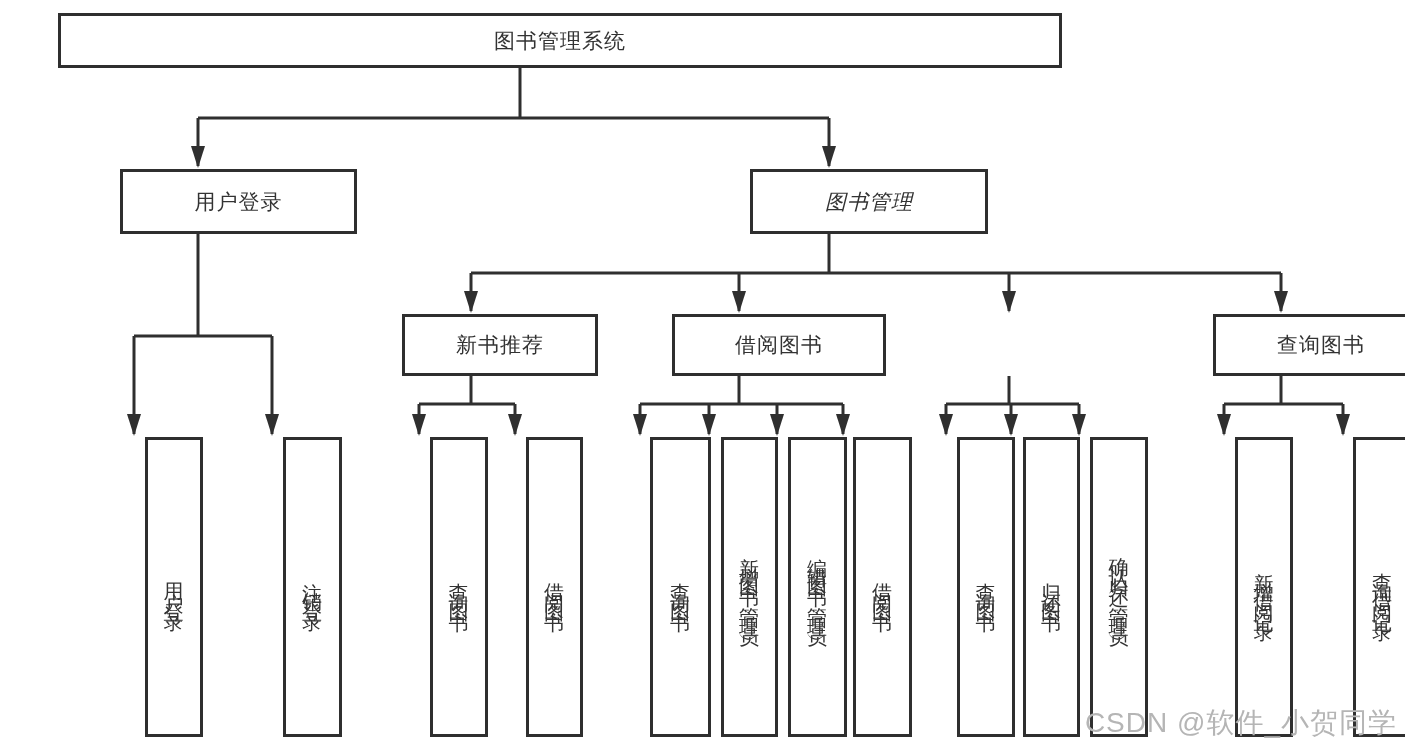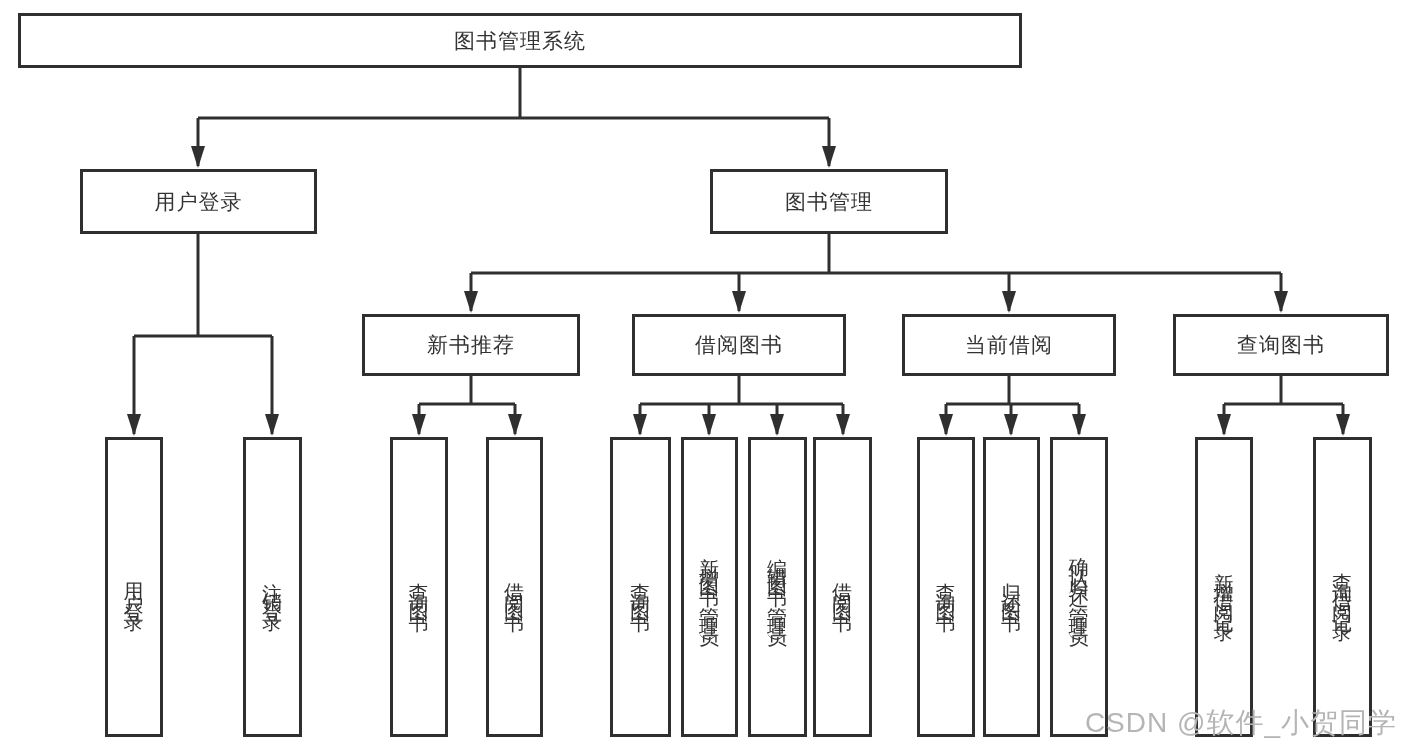--- a/index.html
+++ b/index.html
@@ -13,20 +13,21 @@
   #wires{position:absolute;left:0;top:0;width:1405px;height:747px;}
   .box{
     position:absolute;
     background:#ffffff;
     border:3px solid #2f2f2f;
     box-sizing:border-box;
     display:flex;
     align-items:center;
     justify-content:center;
     color:#333333;
+    margin-left:40px;
   }
   .box.h{font-size:21px;letter-spacing:1px;white-space:nowrap;}
   .box.v span{
     writing-mode:vertical-rl;
     text-orientation:mixed;
     font-size:20px;
     letter-spacing:10px;
     line-height:1;
     color:#333333;
   }
@@ -90,25 +91,24 @@
       <path d="M1281 376 V404"></path>
       <path d="M1224 404 H1343"></path>
       <path d="M1224 404 V434" marker-end="url(#arr)"></path>
       <path d="M1343 404 V434" marker-end="url(#arr)"></path>
     </g>
   </svg>
 
   <div class="box h" style="left:18px;top:13px;width:1004px;height:55px;">图书管理系统</div>
 
   <div class="box h" style="left:80px;top:169px;width:237px;height:65px;">用户登录</div>
-  <div class="box h" style="left:710px;top:169px;width:238px;height:65px;">图书管理</div>
+  <div class="box h" style="left:710px;top:169px;width:238px;height:65px;font-style:italic;">图书管理</div>
 
-  <div class="box h" style="left:362px;top:314px;width:218px;height:62px;font-family:Liberation Mono, monospace;">新书推荐</div>
+  <div class="box h" style="left:362px;top:314px;width:196px;height:62px;font-family:Liberation Mono, monospace;">新书推荐</div>
   <div class="box h" style="left:632px;top:314px;width:214px;height:62px;">借阅图书</div>
-  <div class="box h" style="left:902px;top:314px;width:214px;height:62px;">当前借阅</div>
   <div class="box h" style="left:1173px;top:314px;width:216px;height:62px;">查询图书</div>
 
   <div class="box v" style="left:105px;top:437px;width:58px;height:300px;">
     <span>用户登录</span>
   </div>
   <div class="box v" style="left:243px;top:437px;width:59px;height:300px;">
     <span>注销登录</span>
   </div>
 
   <div class="box v" style="left:390px;top:437px;width:58px;height:300px;">

